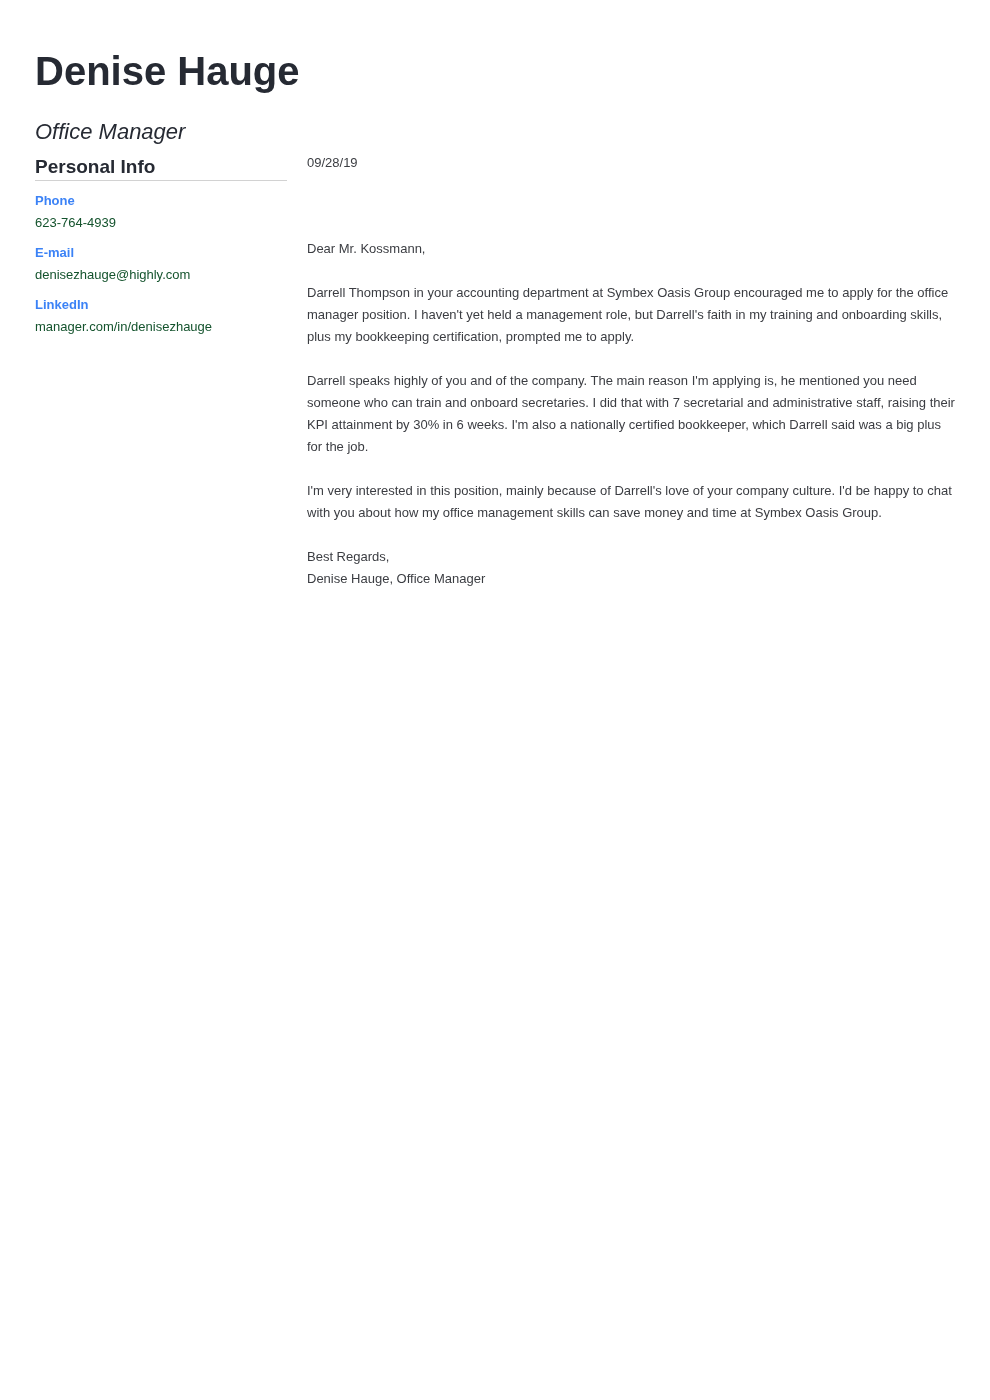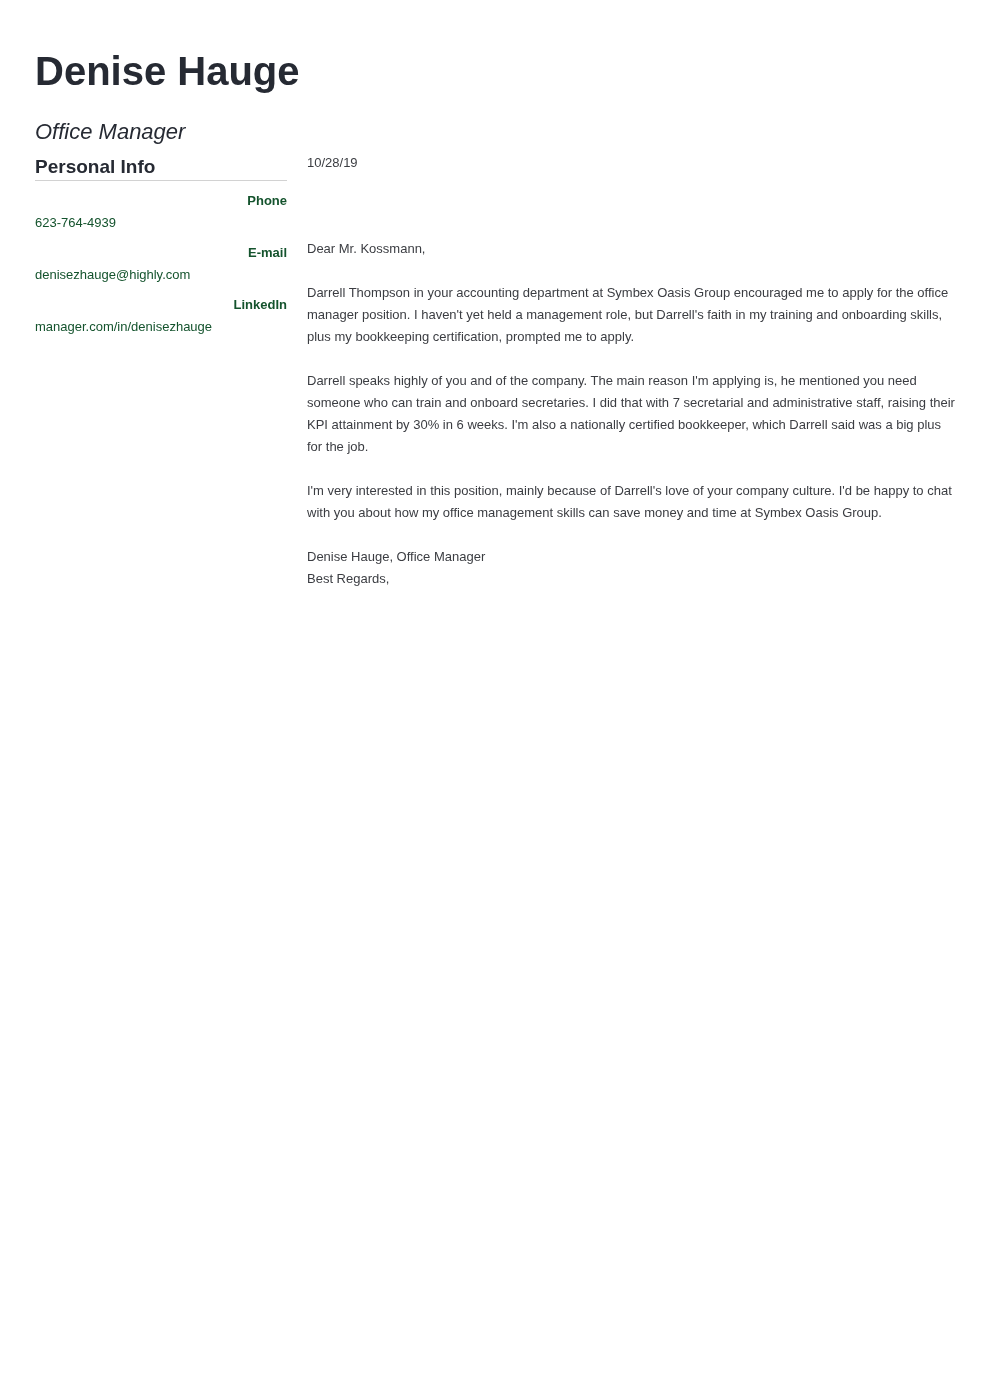--- a/index.html
+++ b/index.html
@@ -50,24 +50,23 @@
     .sidebar-heading {
       font-size: 19px;
       font-weight: bold;
       color: #262a33;
       line-height: 26px;
       border-bottom: 1px solid #d2d2d2;
     }
     .info-label {
       font-size: 13px;
       font-weight: bold;
-      color: #14532d;
+      color: #3b82f6;
       line-height: 18px;
       margin-top: 12px;
-      text-align: right;
     }
     .info-label.first {
       margin-top: 11px;
     }
     .info-value {
       font-size: 13px;
       color: #14532d;
       line-height: 18px;
       margin-top: 4px;
     }
@@ -103,34 +102,34 @@
     <div class="info-value">623-764-4939</div>
 
     <div class="info-label">E-mail</div>
     <div class="info-value">denisezhauge@highly.com</div>
 
     <div class="info-label">LinkedIn</div>
     <div class="info-value">manager.com/in/denisezhauge</div>
   </div>
 
   <div class="letter">
-    <p>10/28/19</p>
+    <p>09/28/19</p>
     <div class="gap-32"></div>
 
     <div class="gap-32"></div>
 
     <p>Dear Mr. Kossmann,</p>
     <div class="gap-22"></div>
 
     <p>Darrell Thompson in your accounting department at Symbex Oasis Group encouraged me to apply for the office manager position. I haven't yet held a management role, but Darrell's faith in my training and onboarding skills, plus my bookkeeping certification, prompted me to apply.</p>
     <div class="gap-22"></div>
 
     <p>Darrell speaks highly of you and of the company. The main reason I'm applying is, he mentioned you need someone who can train and onboard secretaries. I did that with 7 secretarial and administrative staff, raising their KPI attainment by 30% in 6 weeks. I'm also a nationally certified bookkeeper, which Darrell said was a big plus for the job.</p>
     <div class="gap-22"></div>
 
     <p>I'm very interested in this position, mainly because of Darrell's love of your company culture. I'd be happy to chat with you about how my office management skills can save money and time at Symbex Oasis Group.</p>
     <div class="gap-22"></div>
 
+    <p>Best Regards,</p>
     <p>Denise Hauge, Office Manager</p>
-    <p>Best Regards,</p>
   </div>
 
 </div>
 
 </body></html>

